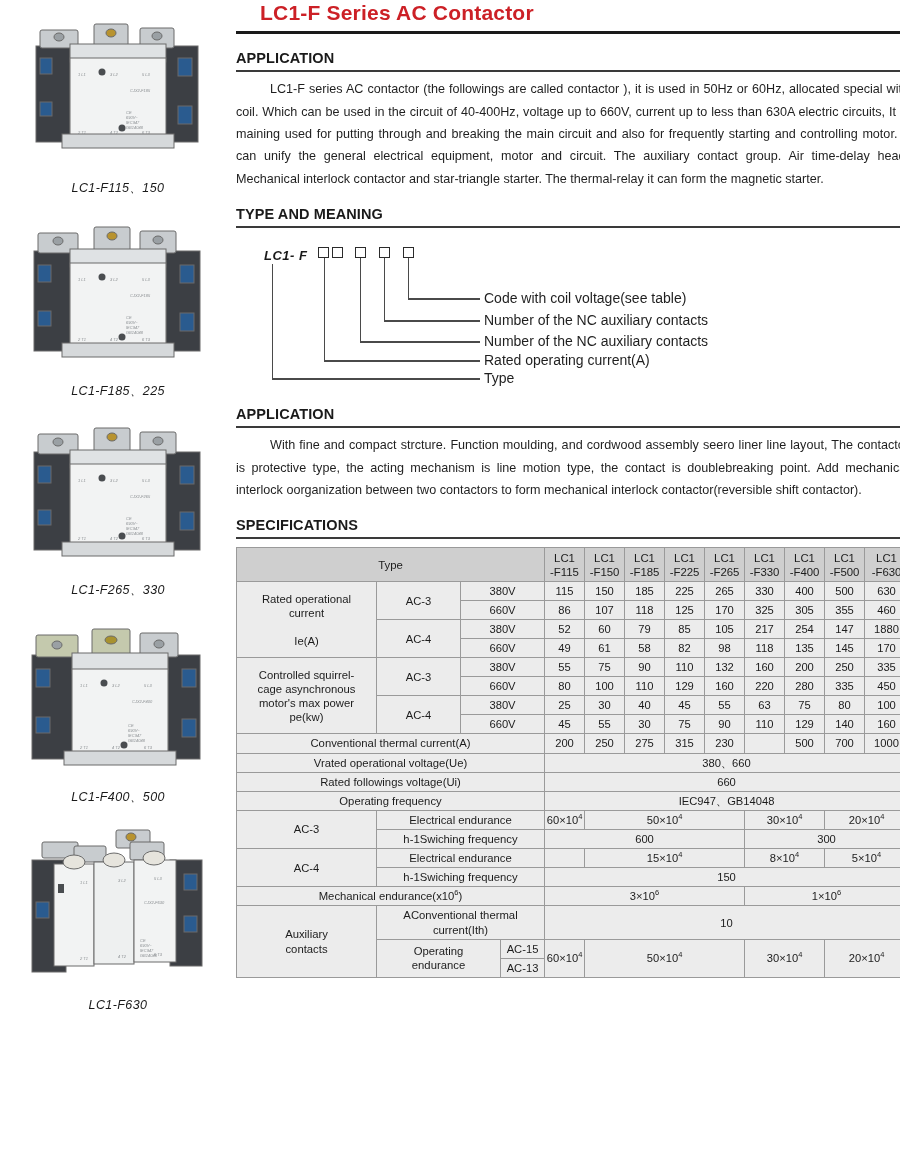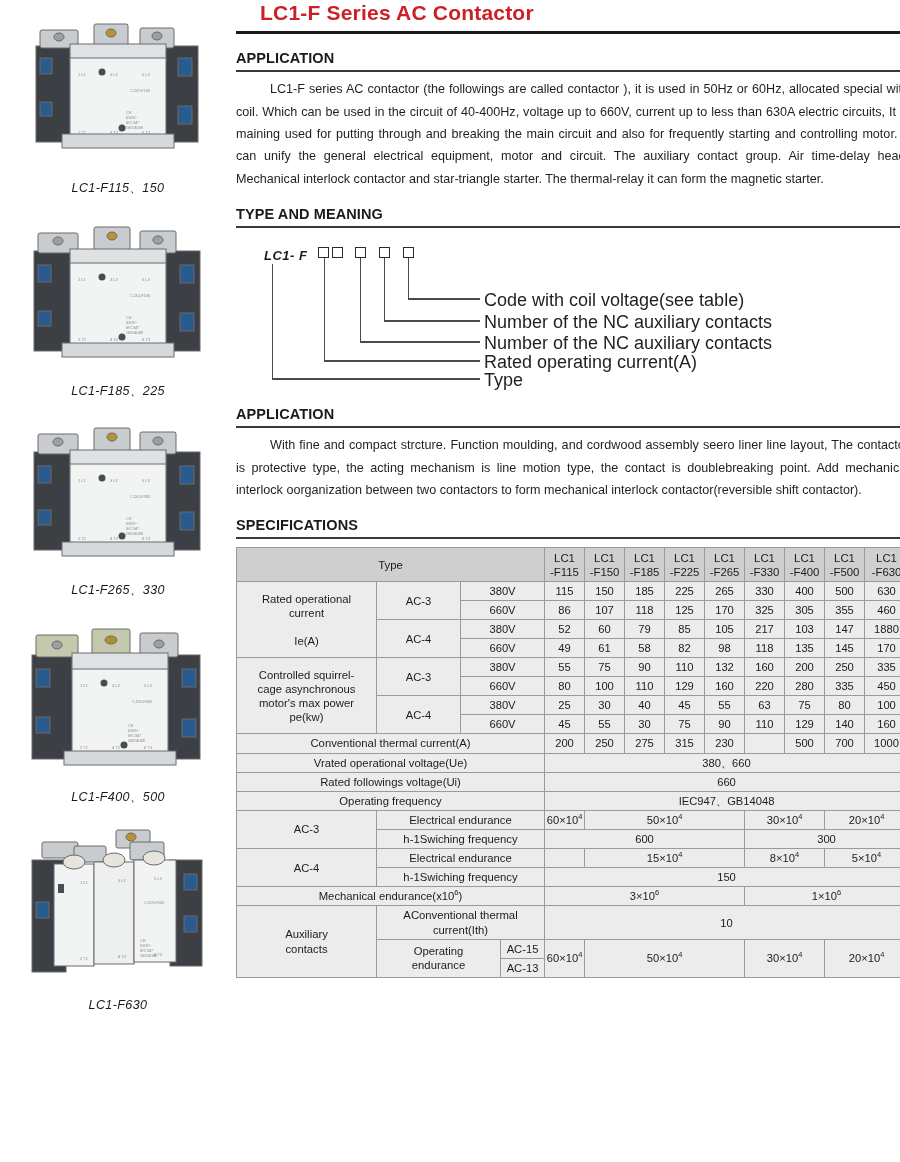--- a/index.html
+++ b/index.html
@@ -88,21 +88,21 @@
   .td-box {
     position: absolute;
     width: 11px; height: 11px;
     border: 1.3px solid #2b2b2b;
     background: #fff;
   }
   .td-vline { position: absolute; width: 1.3px; background: #4a4a4a; }
   .td-hline { position: absolute; height: 1.3px; background: #4a4a4a; }
   .td-text {
     position: absolute;
-    font-size: 18px;
+    font-size: 14px;
     color: #1f1f1f;
     white-space: nowrap;
   }
 
   
   table.spec {
     border-collapse: collapse;
     width: 664px;
     margin-top: 8px;
     table-layout: fixed;
@@ -464,21 +464,21 @@
       </tr>
       <tr>
         <td rowspan="2">AC-4</td>
         <td colspan="2">380V</td>
         <td>52</td>
         <td>60</td>
         <td>79</td>
         <td>85</td>
         <td>105</td>
         <td>217</td>
-        <td>103</td>
+        <td>254</td>
         <td>147</td>
         <td>1880</td>
       </tr>
       <tr>
         <td colspan="2">660V</td>
         <td>49</td>
         <td>61</td>
         <td>58</td>
         <td>82</td>
         <td>98</td>

